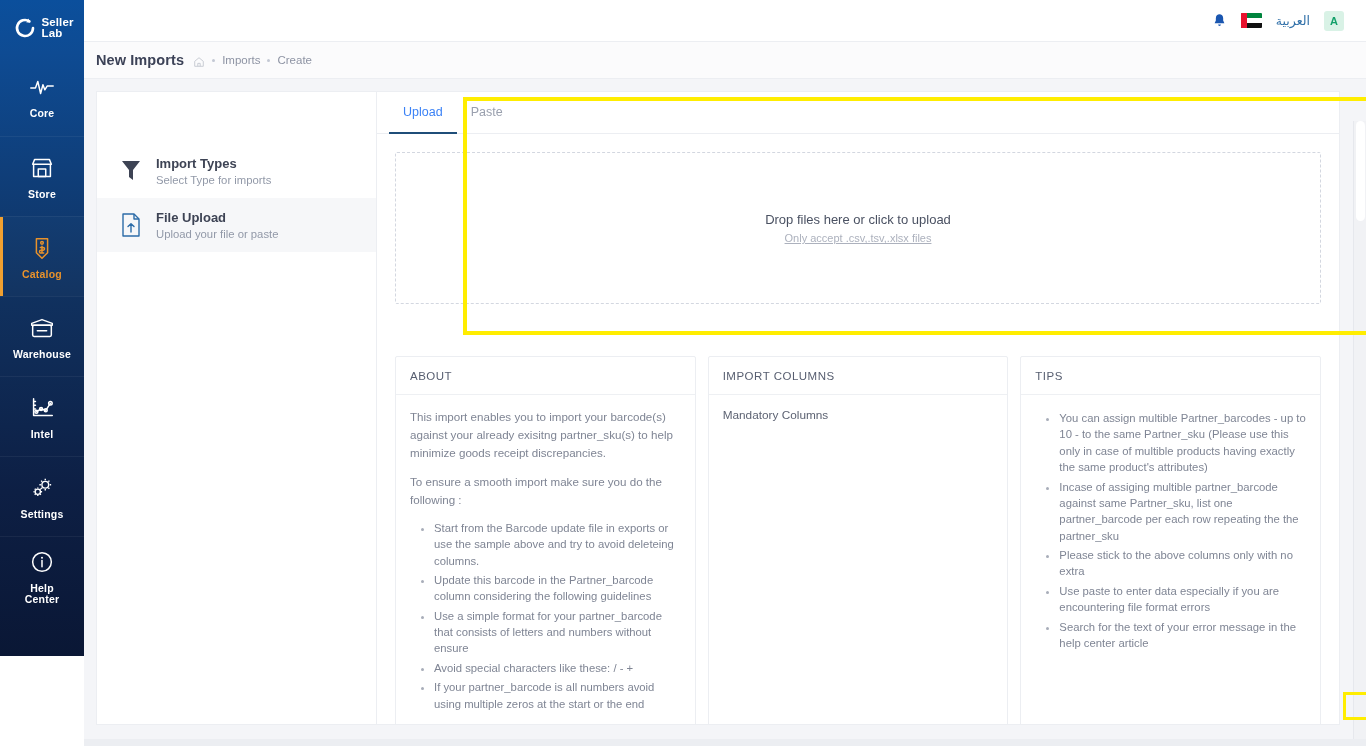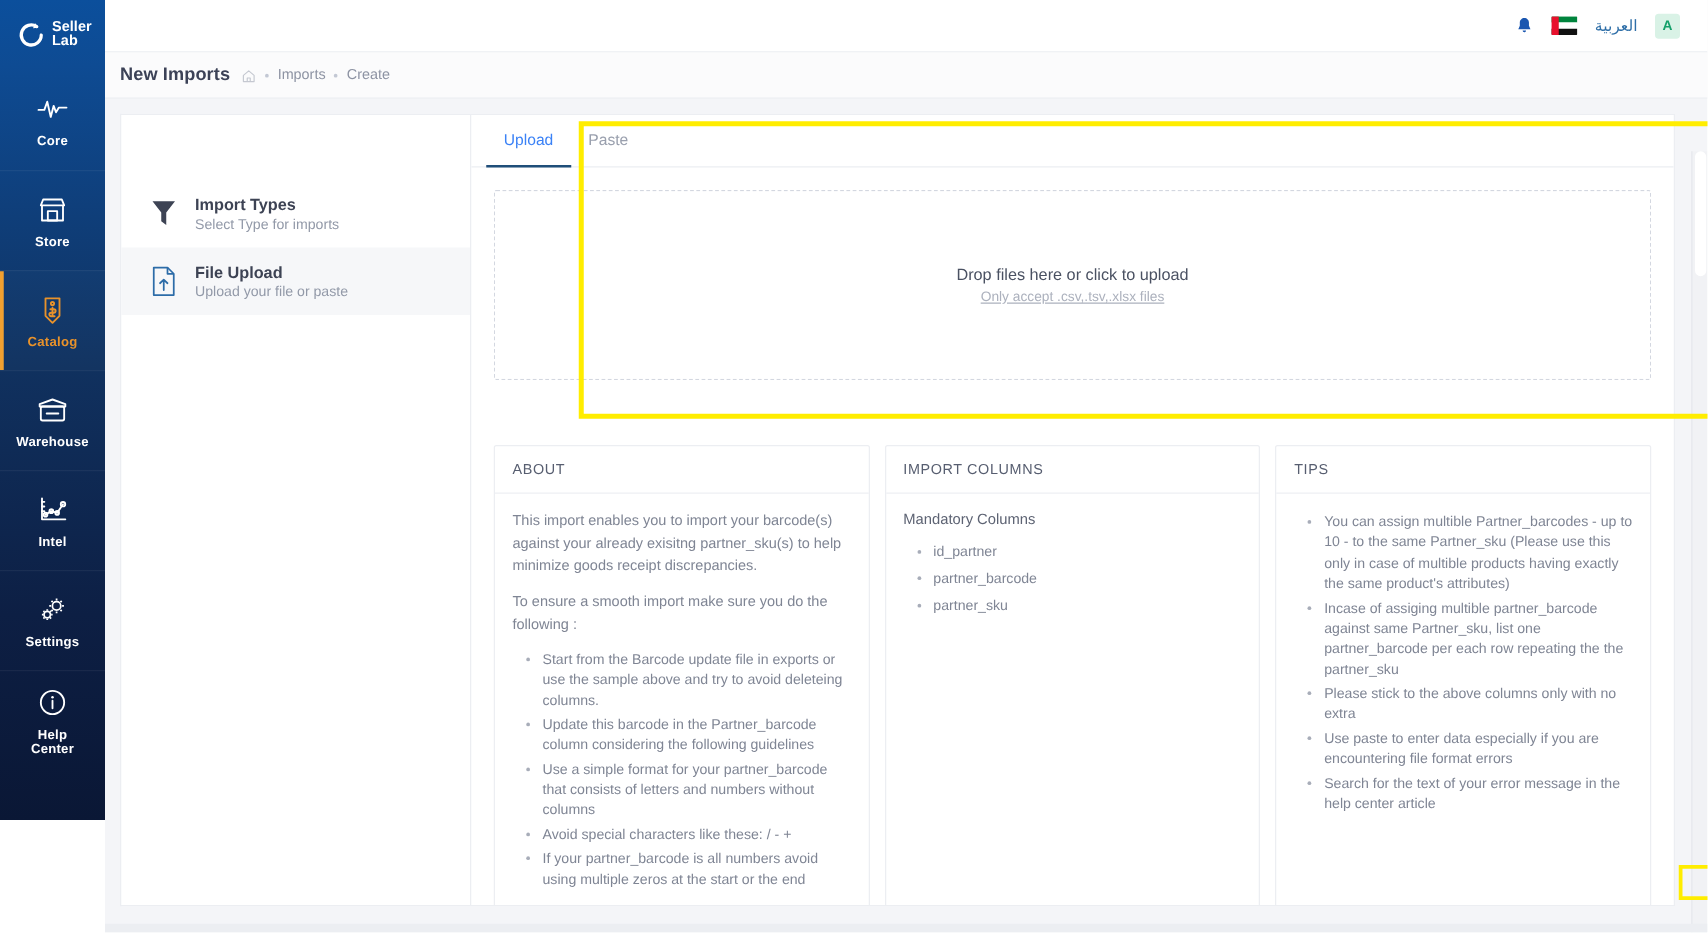--- a/index.html
+++ b/index.html
@@ -430,36 +430,31 @@
       <div class="cards">
 
         <div class="card">
           <div class="card-head">ABOUT</div>
           <div class="card-body">
             <p>This import enables you to import your barcode(s) against your already exisitng partner_sku(s) to help minimize goods receipt discrepancies.</p>
             <p>To ensure a smooth import make sure you do the following :</p>
             <ul>
               <li>Start from the Barcode update file in exports or use the sample above and try to avoid deleteing columns.</li>
               <li>Update this barcode in the Partner_barcode column considering the following guidelines</li>
-              <li>Use a simple format for your partner_barcode that consists of letters and numbers without columns</li>
+              <li>Use a simple format for your partner_barcode that consists of letters and numbers without ensure</li>
               <li>Avoid special characters like these: / - +</li>
               <li>If your partner_barcode is all numbers avoid using multiple zeros at the start or the end</li>
             </ul>
           </div>
         </div>
 
         <div class="card">
           <div class="card-head">IMPORT COLUMNS</div>
           <div class="card-body">
             <div class="subhead">Mandatory Columns</div>
-            <ul class="cols-list">
-              <li>id_partner</li>
-              <li>partner_barcode</li>
-              <li>partner_sku</li>
-            </ul>
           </div>
         </div>
 
         <div class="card">
           <div class="card-head">TIPS</div>
           <div class="card-body">
             <ul>
               <li>You can assign multible Partner_barcodes - up to 10 - to the same Partner_sku (Please use this only in case of multible products having exactly the same product's attributes)</li>
               <li>Incase of assiging multible partner_barcode against same Partner_sku, list one partner_barcode per each row repeating the the partner_sku</li>
               <li>Please stick to the above columns only with no extra</li>

